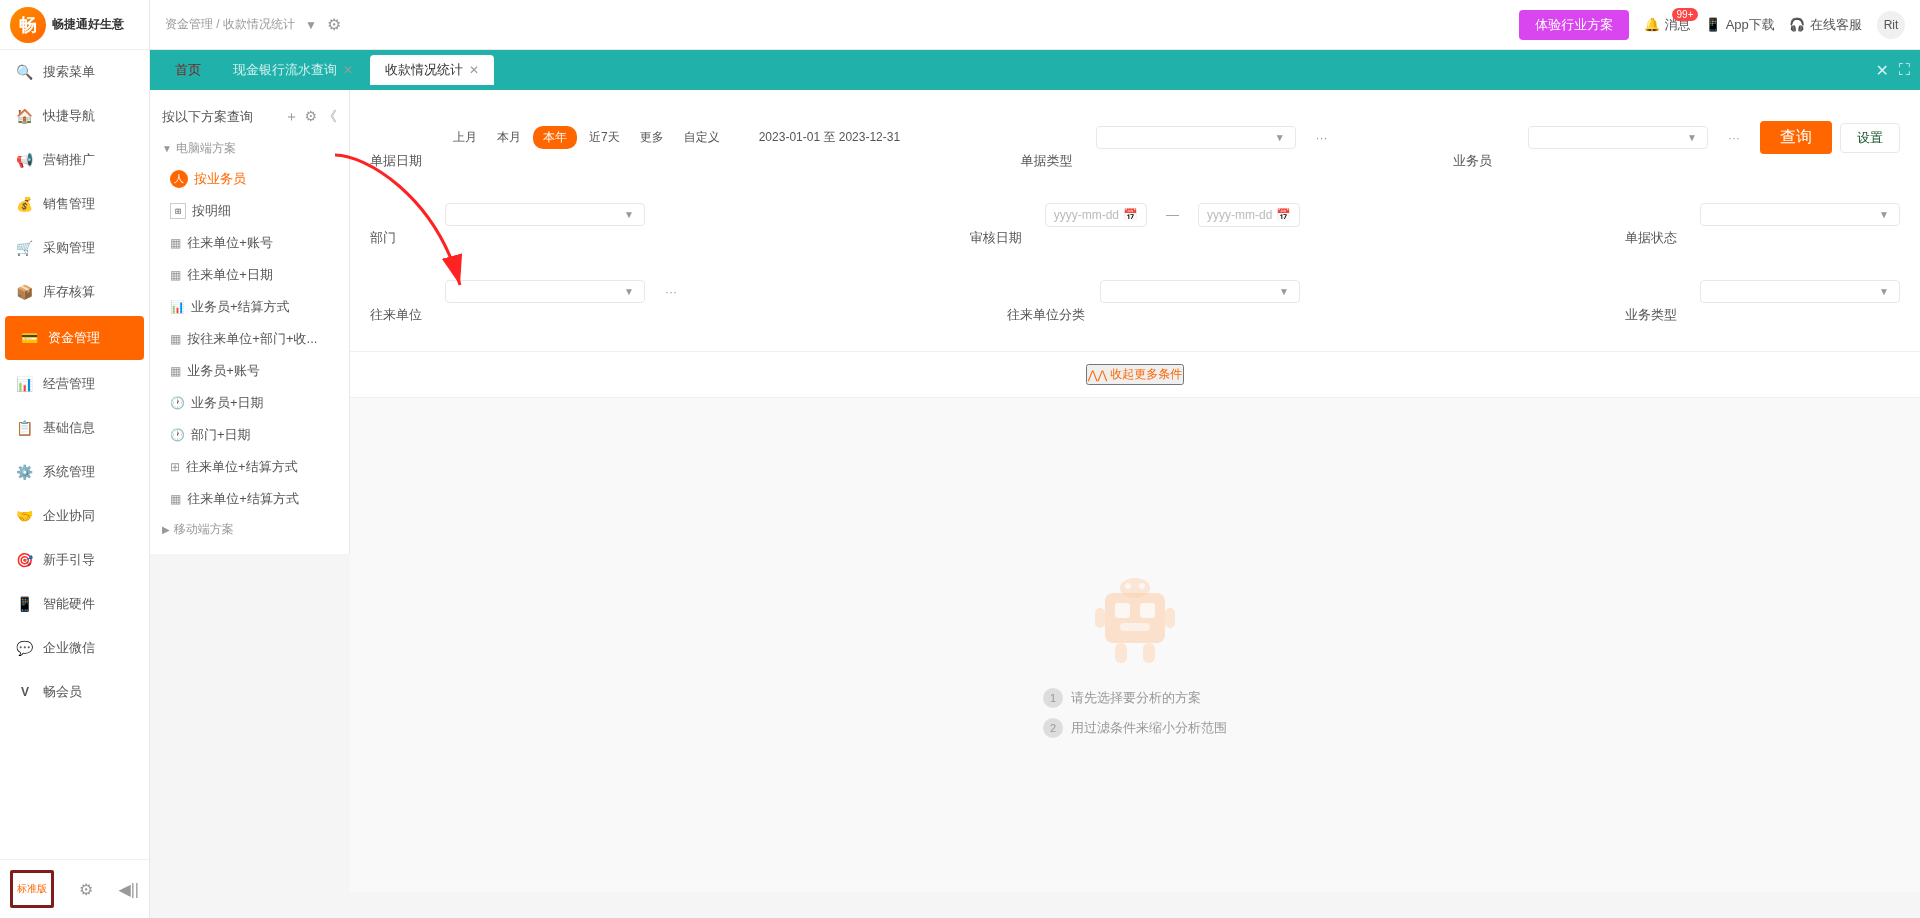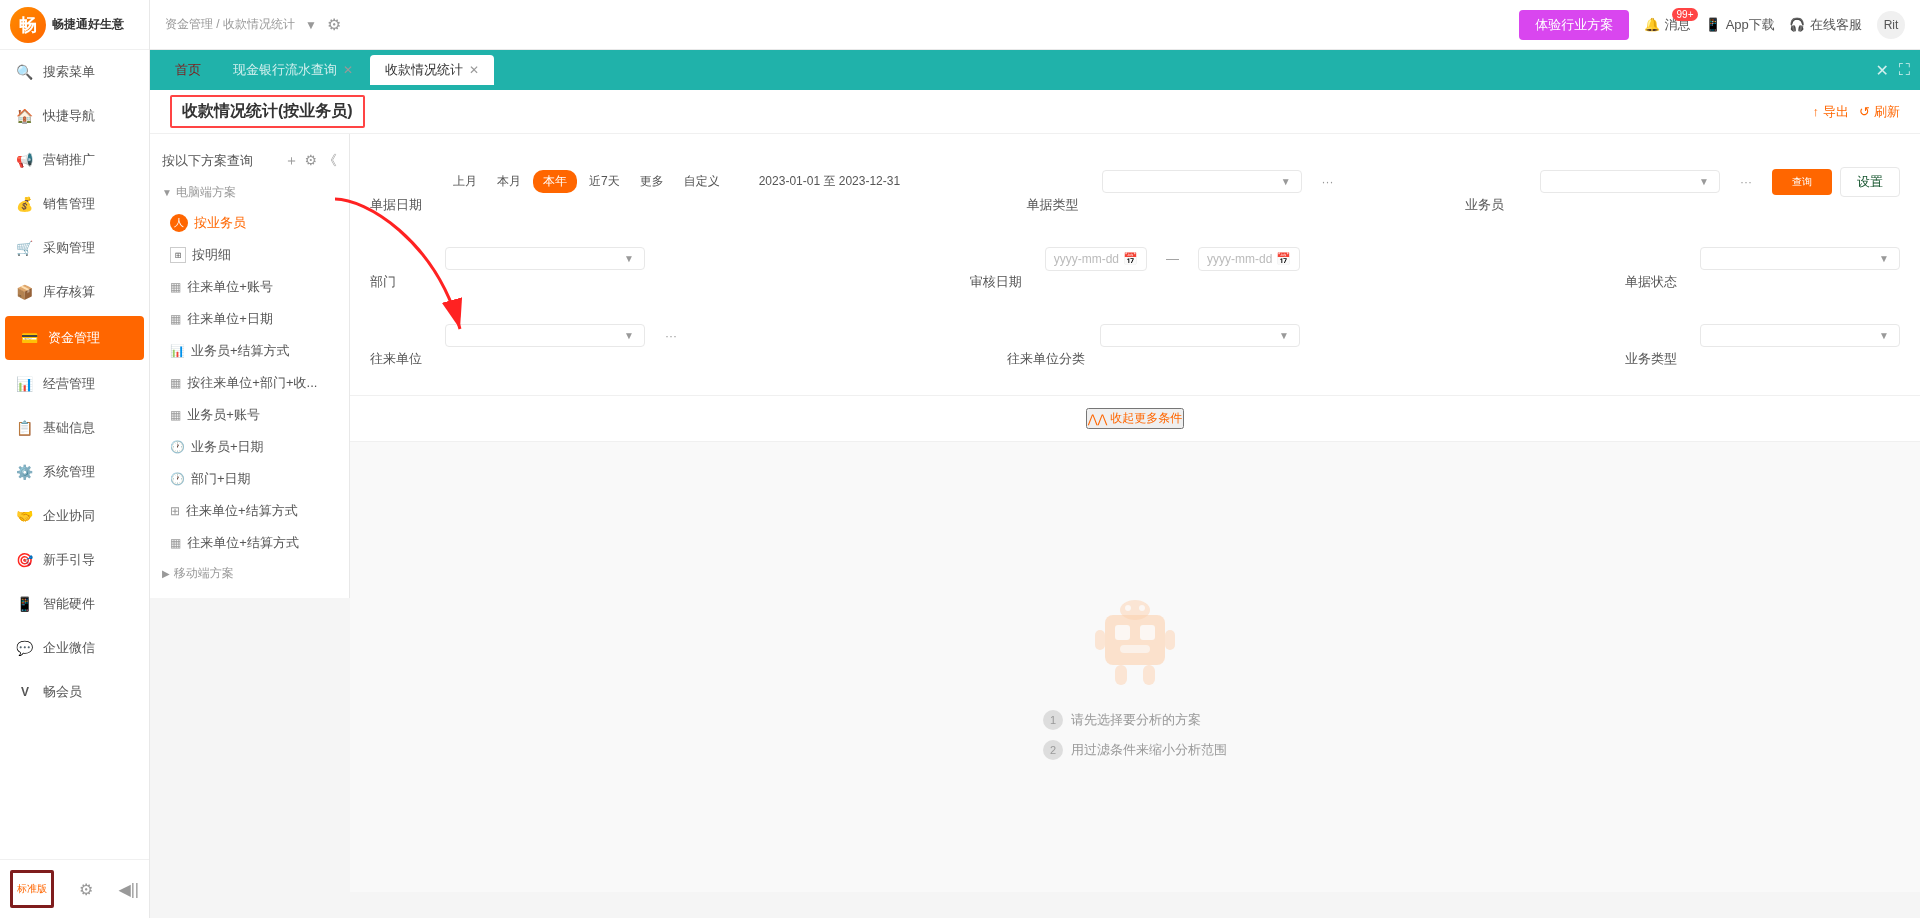--- a/index.html
+++ b/index.html
@@ -65,21 +65,21 @@
     .filter-date-tabs { display: flex; gap: 4px; align-items: center; }
     .date-tab { padding: 3px 8px; font-size: 12px; cursor: pointer; color: #555; border-radius: 2px; }
     .date-tab.active { background: #ff6600; color: white; border-radius: 10px; padding: 3px 10px; }
     .date-input { display: flex; align-items: center; gap: 5px; font-size: 12px; color: #555; margin-left: 16px; }
     .filter-select { display: flex; align-items: center; border: 1px solid #e8e8e8; padding: 5px 10px; border-radius: 4px; min-width: 180px; font-size: 13px; color: #555; cursor: pointer; }
     .select-arrow { margin-left: auto; color: #999; font-size: 10px; }
     .date-picker { display: flex; align-items: center; border: 1px solid #e8e8e8; border-radius: 4px; padding: 4px 8px; font-size: 12px; color: #bbb; gap: 4px; }
     .date-sep { color: #999; padding: 0 4px; }
     .more-btn { color: #999; font-size: 12px; cursor: pointer; padding: 0 5px; }
     .action-buttons { display: flex; gap: 8px; align-items: center; }
-    .query-btn { background: #ff6600; color: white; border: none; padding: 6px 20px; border-radius: 4px; cursor: pointer; font-size: 10px; }
+    .query-btn { background: #ff6600; color: white; border: none; padding: 6px 20px; border-radius: 4px; cursor: pointer; font-size: 16px; }
     .set-btn { background: #fff; color: #14532d; border: 1px solid #e8e8e8; padding: 5px 16px; border-radius: 4px; cursor: pointer; font-size: 13px; }
     .collapse-btn { color: #ff6600; font-size: 12px; cursor: pointer; display: flex; align-items: center; gap: 3px; }
 
     
     .empty-area { flex: 1; display: flex; flex-direction: column; align-items: center; justify-content: center; background: #f9f9f9; gap: 15px; }
     .empty-hints { display: flex; flex-direction: column; gap: 10px; }
     .hint-item { display: flex; align-items: center; gap: 8px; color: #999; font-size: 13px; }
     .hint-num { width: 20px; height: 20px; background: #ddd; border-radius: 50%; display: flex; align-items: center; justify-content: center; font-size: 11px; color: #999; }
 
     .collapse-row { display: flex; justify-content: center; padding: 12px; background: #fff; border-bottom: 1px solid #f0f0f0; }
@@ -205,33 +205,20 @@
     <div class="tab-item active">
       <span>收款情况统计</span>
       <span class="tab-close">✕</span>
     </div>
     <div class="tab-bar-right">
       <span class="win-btn">✕</span>
       <span class="win-btn">⛶</span>
     </div>
   </div>
 
-  <div class="page-header">
-    <div class="page-title">收款情况统计(按业务员)</div>
-    <div class="page-actions">
-      <button class="action-btn">
-        <span>↑</span>
-        <span>导出</span>
-      </button>
-      <button class="action-btn">
-        <span>↺</span>
-        <span>刷新</span>
-      </button>
-    </div>
-  </div>
 
   <div class="content-area">
 
     <div style="position:relative;">
       <div class="left-panel">
         <div class="panel-header">
           <span>按以下方案查询</span>
           <div class="panel-header-icons">
             <span class="panel-icon">＋</span>
             <span class="panel-icon">⚙</span>

